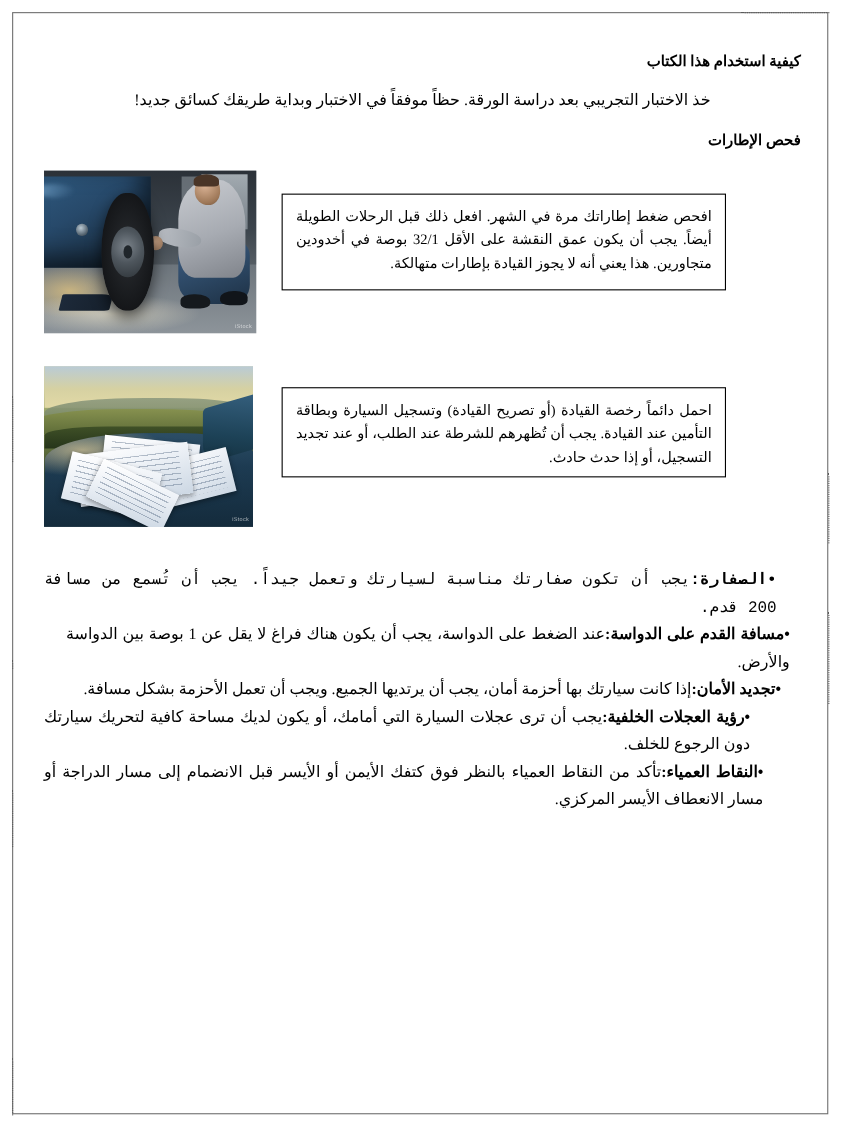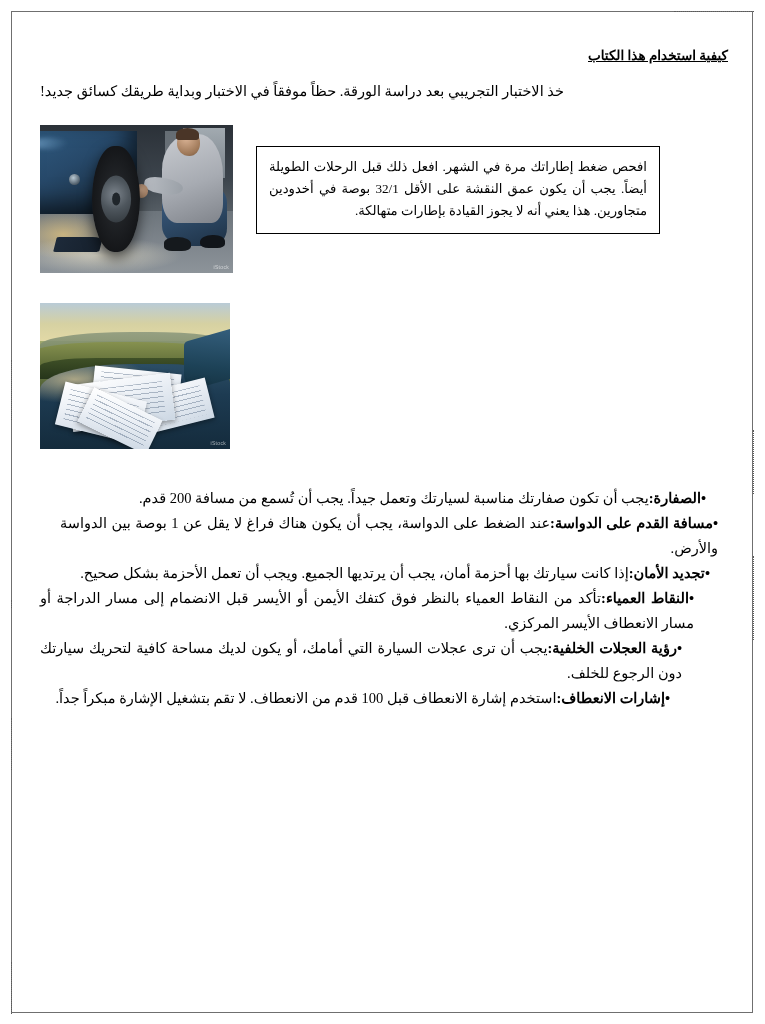--- a/index.html
+++ b/index.html
@@ -63,41 +63,40 @@
   }
 
   h2.section-heading {
     margin: 0;
     font-size: 13.5px;
     font-weight: bold;
     line-height: 1.45;
     font-family: "Liberation Serif", "DejaVu Serif", serif;
   }
   h2.section-heading.underlined {
-    text-decoration: underline;
   }
 
   p.body-text {
     margin: 0;
     font-size: 14.5px;
     line-height: 1.72;
     text-align: justify;
     text-align-last: right;
   }
 
   .intro-block {
     margin-top: 13px;
   }
   .intro-block p + p {
     margin-top: 0;
   }
 
   .intro-last {
     margin-top: 0;
-    text-align: left;
+    text-align: center;
     font-size: 14.5px;
     line-height: 1.72;
   }
 
   
   .figure-row {
     position: relative;
     width: 688px;
   }
 
@@ -292,21 +291,21 @@
     font-size: 14.5px;
     line-height: 1.72;
     text-align: justify;
     text-align-last: right;
     margin: 0;
     padding: 0;
   }
   .bullet .dot { font-weight: bold; }
   .bullet .lbl { font-weight: bold; }
 
-  .b-indent-1 { padding-right: 22px; }
+  .b-indent-1 { padding-right: 22px; font-family: Liberation Mono, monospace; }
   .b-indent-2 { padding-right: 10px; margin-left: 20px; }
   .b-indent-3 { padding-right: 34px; }
   .b-indent-4 { padding-right: 18px; }
   .b-indent-5 { padding-right: 46px; }
   .b-indent-6 { padding-right: 58px; }
 </style>
 </head>
 <body>
 
 <div class="page">
@@ -322,20 +321,21 @@
   <div class="change-bar cb-right-2"></div>
 
   <div class="content">
 
     <h2 class="section-heading underlined">كيفية استخدام هذا الكتاب</h2>
 
     <div class="intro-block">
       <p class="intro-last">خذ الاختبار التجريبي بعد دراسة الورقة. حظاً موفقاً في الاختبار وبداية طريقك كسائق جديد!</p>
     </div>
 
+    <h2 class="section-heading" style="margin-top:9px;">فحص الإطارات</h2>
 
     <div class="figure-row" style="height:172px; margin-top:10px;">
 
       <div class="callout" style="right:68px; top:28px; width:404px; height:88px;">افحص ضغط إطاراتك مرة في الشهر. افعل ذلك قبل الرحلات الطويلة أيضاً. يجب أن يكون عمق النقشة على الأقل 32/1 بوصة في أخدودين متجاورين. هذا يعني أنه لا يجوز القيادة بإطارات متهالكة.</div>
 
       <div class="photo photo-tire" style="left:0px; top:7px; width:193px; height:148px;">
         <div class="pt-wall"></div>
         <div class="pt-wall-light"></div>
         <div class="pt-wall-light2"></div>
         <div class="pt-car">
@@ -354,20 +354,21 @@
         <div class="pt-tire">
             <div class="pt-rim"></div>
           </div>
         <div class="pt-watermark">iStock</div>
       </div>
     </div>
 
 
     <div class="figure-row" style="height:180px; margin-top:10px;">
 
+      <div class="callout" style="right:68px; top:22px; width:404px; height:82px;">احمل دائماً رخصة القيادة (أو تصريح القيادة) وتسجيل السيارة وبطاقة التأمين عند القيادة. يجب أن تُظهرهم للشرطة عند الطلب، أو عند تجديد التسجيل، أو إذا حدث حادث.</div>
 
       <div class="photo photo-docs" style="left:0px; top:3px; width:190px; height:146px;">
         <div class="pd-sky"></div>
         <div class="pd-hills-far"></div>
         <div class="pd-hills-mid"></div>
         <div class="pd-trees"></div>
         <div class="pd-hood"></div>
         <div class="pd-windshield"></div>
         <div class="pd-paper pd-p2">
             <div class="pd-lines"></div>
@@ -393,31 +394,28 @@
 
       <p class="bullet b-indent-1">
         <span class="dot">•</span><span class="lbl">الصفارة</span><span class="lbl">:</span><span>يجب أن تكون صفارتك مناسبة لسيارتك وتعمل جيداً. يجب أن تُسمع من مسافة 200 قدم.</span>
       </p>
 
       <p class="bullet b-indent-2">
         <span class="dot">•</span><span class="lbl">مسافة القدم على الدواسة</span><span class="lbl">:</span><span>عند الضغط على الدواسة، يجب أن يكون هناك فراغ لا يقل عن 1 بوصة بين الدواسة والأرض.</span>
       </p>
 
       <p class="bullet b-indent-4">
-        <span class="dot">•</span><span class="lbl">تجديد الأمان</span><span class="lbl">:</span><span>إذا كانت سيارتك بها أحزمة أمان، يجب أن يرتديها الجميع. ويجب أن تعمل الأحزمة بشكل صحيح.</span>
+        <span class="dot">•</span><span class="lbl">تجديد الأمان</span><span class="lbl">:</span><span>إذا كانت سيارتك بها أحزمة أمان، يجب أن يرتديها الجميع. ويجب أن تعمل الأحزمة بشكل مسافة.</span>
+      </p>
+
+      <p class="bullet b-indent-5">
+        <span class="dot">•</span><span class="lbl">رؤية العجلات الخلفية</span><span class="lbl">:</span><span>يجب أن ترى عجلات السيارة التي أمامك، أو يكون لديك مساحة كافية لتحريك سيارتك دون الرجوع للخلف.</span>
       </p>
 
       <p class="bullet b-indent-3">
         <span class="dot">•</span><span class="lbl">النقاط العمياء</span><span class="lbl">:</span><span>تأكد من النقاط العمياء بالنظر فوق كتفك الأيمن أو الأيسر قبل الانضمام إلى مسار الدراجة أو مسار الانعطاف الأيسر المركزي.</span>
       </p>
 
-      <p class="bullet b-indent-5">
-        <span class="dot">•</span><span class="lbl">رؤية العجلات الخلفية</span><span class="lbl">:</span><span>يجب أن ترى عجلات السيارة التي أمامك، أو يكون لديك مساحة كافية لتحريك سيارتك دون الرجوع للخلف.</span>
-      </p>
-
-      <p class="bullet b-indent-6">
-        <span class="dot">•</span><span class="lbl">إشارات الانعطاف</span><span class="lbl">:</span><span>استخدم إشارة الانعطاف قبل 100 قدم من الانعطاف. لا تقم بتشغيل الإشارة مبكراً جداً.</span>
-      </p>
 
     </div>
 
   </div>
 </div>
 
 </body></html>

